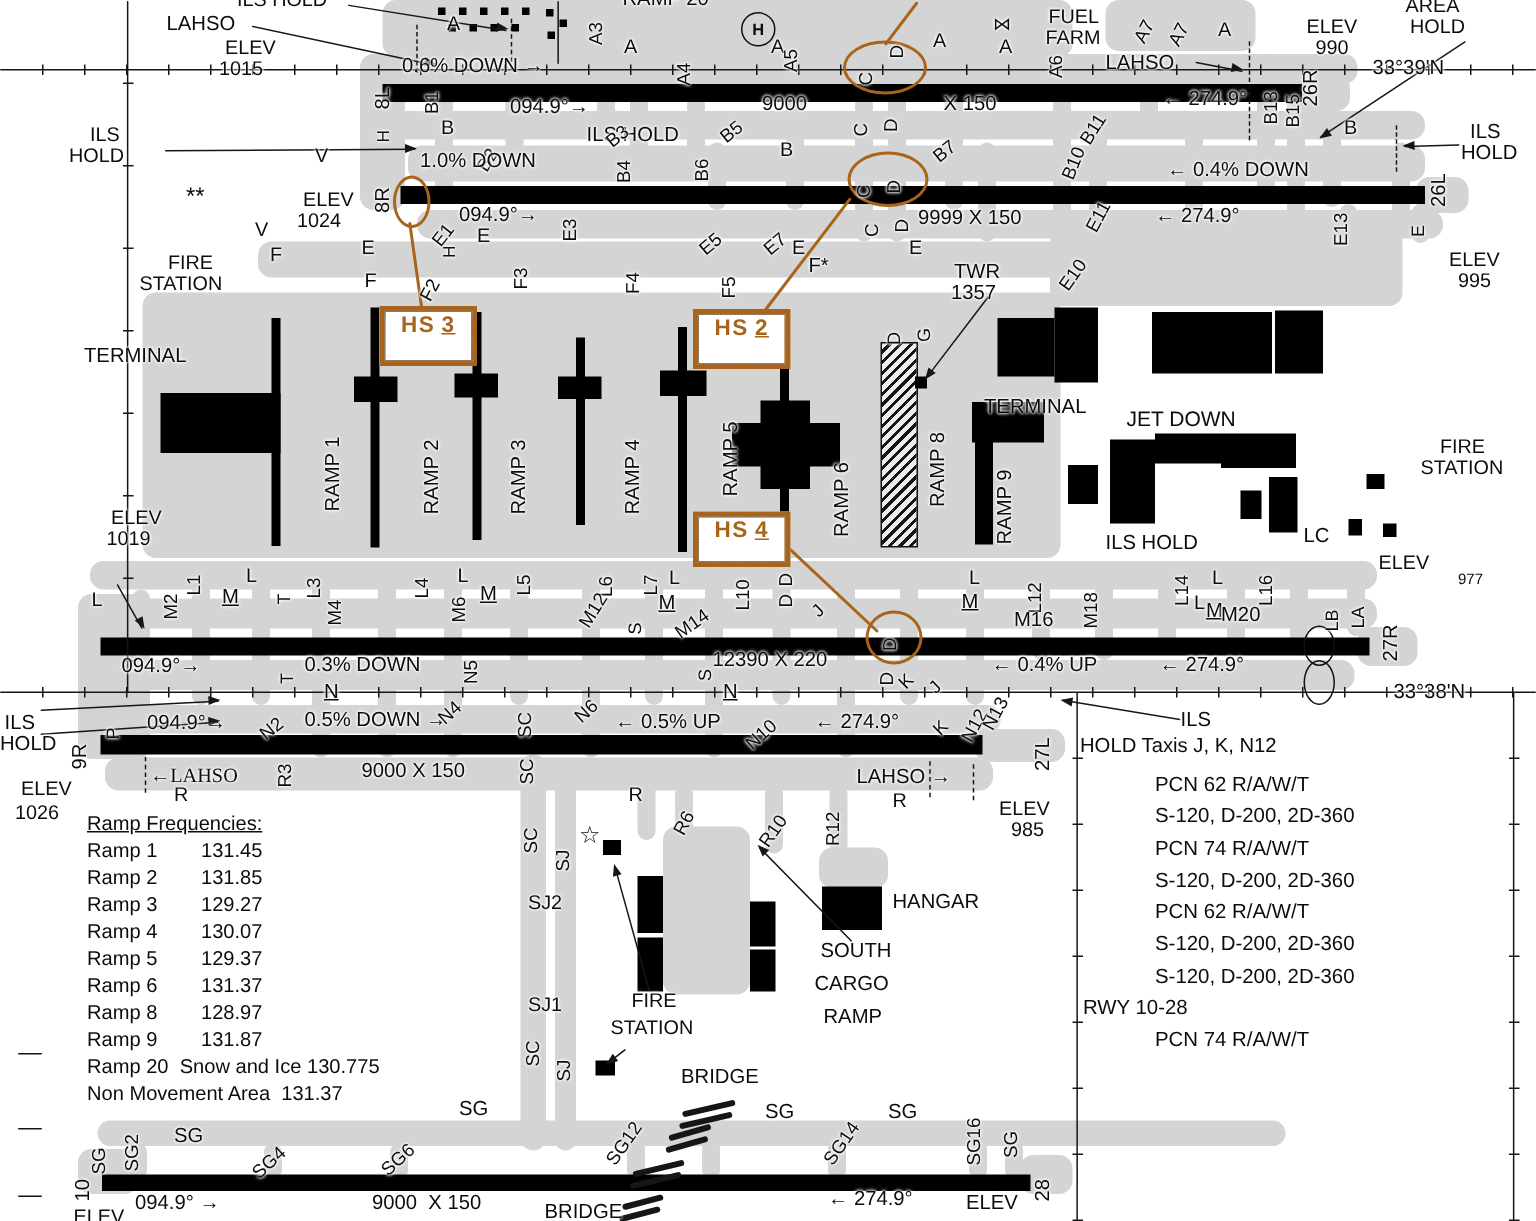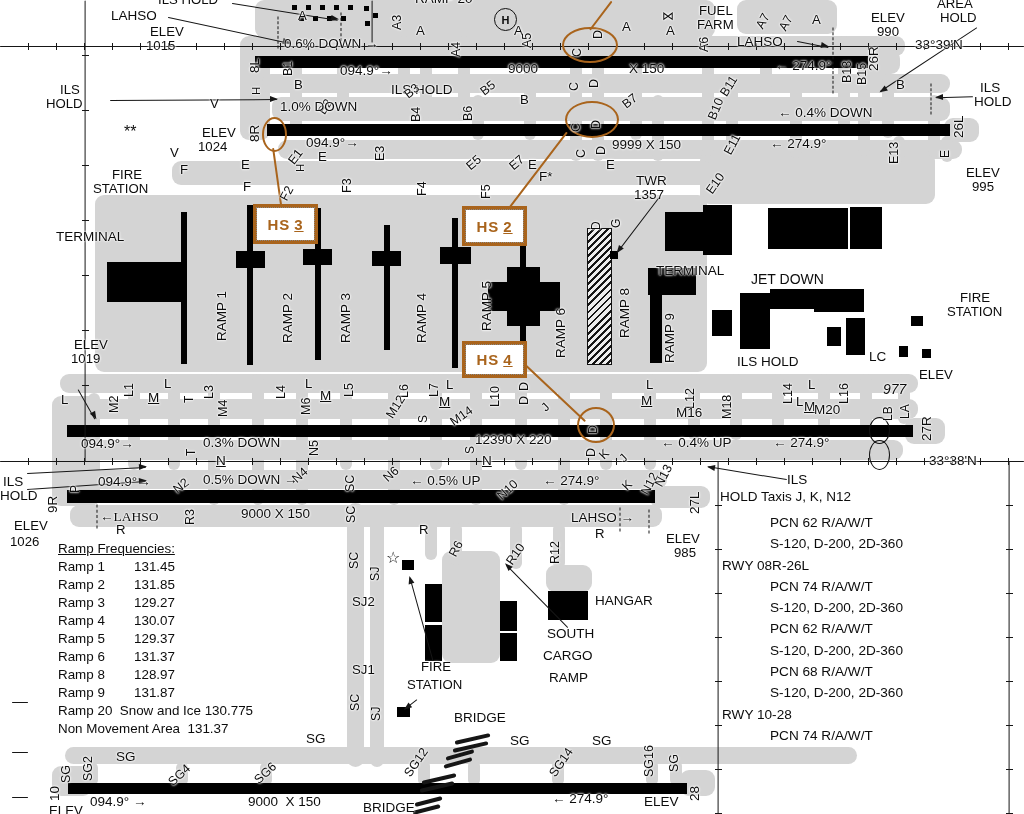--- a/index.html
+++ b/index.html
@@ -9,45 +9,43 @@
   .rwy{position:absolute;background:#000}
   .bld{position:absolute;background:#000}
   .hatch{background:repeating-linear-gradient(135deg,#ededed 0 3px,#151515 3px 5px);border:1.5px solid #111}
   .lbl{position:absolute;white-space:pre;color:#0c0c0c;transform-origin:0 0;line-height:1.02;
        text-shadow:0 0 2px #fff,0 0 2px #fff,0 0 3px #fff;font-weight:500}
   .u{text-decoration:underline}
   .ln,.tick,.arr{position:absolute}
   .ln{transform-origin:0 50%}
   .el{position:absolute;border-radius:50%;background:transparent}
   .hs{position:absolute;border:4px solid #a9641c;background:#fff;outline:1px dotted #888;outline-offset:-4px;
-      display:flex;align-items:center;justify-content:center;font-weight:bold;color:#a9641c;font-size:15px;letter-spacing:1px}
+      display:flex;align-items:flex-start;justify-content:center;font-weight:bold;color:#a9641c;font-size:15px;letter-spacing:1px}
   .hs .n{text-decoration:underline;margin-left:4px}
   .heli{position:absolute;border:1.6px solid #111;border-radius:50%;display:flex;align-items:center;
         justify-content:center;font-size:11px;font-weight:600}
   #ramp-freq{position:absolute;left:58px;top:540px;font-size:13.4px;line-height:18px;white-space:pre}
   #ramp-freq .rf-t{text-decoration:underline;display:block}
   .rf-row{display:flex}
   .rf-l{width:76px}
   #rwy-data{position:absolute;left:722px;top:512px;font-size:13.6px;line-height:21.3px}
   #rwy-data .ind{padding-left:48px}
 </style>
 </head>
 <body>
 
 <div id="stage">
   <div id="ramp-freq"><span class="rf-t">Ramp Frequencies:</span><div class="rf-row"><span class="rf-l">Ramp 1</span><span>131.45</span></div><div class="rf-row"><span class="rf-l">Ramp 2</span><span>131.85</span></div><div class="rf-row"><span class="rf-l">Ramp 3</span><span>129.27</span></div><div class="rf-row"><span class="rf-l">Ramp 4</span><span>130.07</span></div><div class="rf-row"><span class="rf-l">Ramp 5</span><span>129.37</span></div><div class="rf-row"><span class="rf-l">Ramp 6</span><span>131.37</span></div><div class="rf-row"><span class="rf-l">Ramp 8</span><span>128.97</span></div><div class="rf-row"><span class="rf-l">Ramp 9</span><span>131.87</span></div><div>Ramp 20  Snow and Ice 130.775</div><div>Non Movement Area  131.37</div></div>
   <div id="rwy-data">
       <div class="ind">PCN 62 R/A/W/T</div>
       <div class="ind">S-120, D-200, 2D-360</div>
-      <div>RWY 08R-26L</div>
       <div class="ind">PCN 74 R/A/W/T</div>
       <div class="ind">S-120, D-200, 2D-360</div>
       <div class="ind">PCN 62 R/A/W/T</div>
       <div class="ind">S-120, D-200, 2D-360</div>
-      <div class="ind">PCN 68 R/A/W/T</div>
       <div class="ind">S-120, D-200, 2D-360</div>
       <div>RWY 10-28</div>
       <div class="ind">PCN 74 R/A/W/T</div>
     </div>
 <div class="band" style="left: 255px; top: 0px; width: 460px; height: 38px;"></div>
     <div class="band" style="left: 737px; top: 0px; width: 100px; height: 34px;"></div>
     <div class="band" style="left: 253px; top: 36px; width: 652px; height: 20px;"></div>
     <div class="band" style="left: 240px; top: 36px; width: 30px; height: 104px;"></div>
     <div class="band" style="left: 262px; top: 74px; width: 688px; height: 19px;"></div>
     <div class="band" style="left: 272px; top: 97px; width: 678px; height: 24px;"></div>
@@ -362,21 +360,21 @@
     <div class="lbl" style="left: 124px; top: 124px; font-size: 16px;">**</div>
     <div class="lbl" style="left: 202px; top: 126px; font-size: 13.2px;">ELEV</div>
     <div class="lbl" style="left: 198px; top: 140px; font-size: 13.2px;">1024</div>
     <div class="lbl" style="left: 248px; top: 142px; font-size: 13.5px; transform: rotate(-90deg);">8R</div>
     <div class="lbl" style="left: 170px; top: 146px; font-size: 13.2px;">V</div>
     <div class="lbl" style="left: 112px; top: 168px; font-size: 13.2px;">FIRE</div>
     <div class="lbl" style="left: 93px; top: 182px; font-size: 13.2px;">STATION</div>
     <div class="lbl" style="left: 56px; top: 230px; font-size: 13.5px;">TERMINAL</div>
     <div class="lbl" style="left: 74px; top: 338px; font-size: 13.2px;">ELEV</div>
     <div class="lbl" style="left: 71px; top: 352px; font-size: 13.2px;">1019</div>
-    <div class="lbl" style="left: 284px; top: 37px; font-size: 13.5px;">0.6% DOWN →</div>
+    <div class="lbl" style="left: 268px; top: 37px; font-size: 13.5px;">0.6% DOWN →</div>
     <div class="lbl" style="left: 340px; top: 64px; font-size: 13.5px;">094.9°→</div>
     <div class="lbl" style="left: 508px; top: 62px; font-size: 13.5px;">9000</div>
     <div class="lbl" style="left: 629px; top: 62px; font-size: 13.5px;">X 150</div>
     <div class="lbl" style="left: 775px; top: 59px; font-size: 13.5px;">← 274.9°</div>
     <div class="lbl" style="left: 867px; top: 71px; font-size: 13.5px; transform: rotate(-90deg);">26R</div>
     <div class="lbl" style="left: 737px; top: 35px; font-size: 13.5px;">LAHSO</div>
     <div class="lbl" style="left: 298px; top: 9px; font-size: 13.2px;">A</div>
     <div class="lbl" style="left: 416px; top: 24px; font-size: 13.2px;">A</div>
     <div class="lbl" style="left: 514px; top: 24px; font-size: 13.2px;">A</div>
     <div class="lbl" style="left: 622px; top: 20px; font-size: 13.2px;">A</div>
@@ -461,21 +459,21 @@
     <div class="lbl" style="left: 663px; top: 363px; font-size: 13.5px; transform: rotate(-90deg);">RAMP 9</div>
     <div class="lbl" style="left: 590px; top: 230px; font-size: 12px; transform: rotate(-90deg);">D</div>
     <div class="lbl" style="left: 610px; top: 228px; font-size: 12px; transform: rotate(-90deg);">G</div>
     <div class="lbl" style="left: 656px; top: 264px; font-size: 13.5px;">TERMINAL</div>
     <div class="lbl" style="left: 751px; top: 272px; font-size: 14px;">JET DOWN</div>
     <div class="lbl" style="left: 960px; top: 291px; font-size: 13.2px;">FIRE</div>
     <div class="lbl" style="left: 947px; top: 305px; font-size: 13.2px;">STATION</div>
     <div class="lbl" style="left: 869px; top: 350px; font-size: 13.5px;">LC</div>
     <div class="lbl" style="left: 737px; top: 355px; font-size: 13.5px;">ILS HOLD</div>
     <div class="lbl" style="left: 919px; top: 368px; font-size: 13.2px;">ELEV</div>
-    <div class="lbl" style="left: 883px; top: 382px; font-size: 14px; font-style: italic;">977</div>
+    <div class="lbl" style="left: 972px; top: 382px; font-size: 10px;">977</div>
     <div class="lbl" style="left: 61px; top: 393px; font-size: 13.2px;">L</div>
     <div class="lbl" style="left: 108px; top: 413px; font-size: 12.5px; transform: rotate(-90deg);">M2</div>
     <div class="lbl" style="left: 123px; top: 397px; font-size: 12.5px; transform: rotate(-90deg);">L1</div>
     <div class="lbl u" style="left: 148px; top: 391px; font-size: 13.5px;">M</div>
     <div class="lbl" style="left: 164px; top: 377px; font-size: 13.2px;">L</div>
     <div class="lbl" style="left: 183px; top: 403px; font-size: 12px; transform: rotate(-90deg);">T</div>
     <div class="lbl" style="left: 203px; top: 399px; font-size: 12.5px; transform: rotate(-90deg);">L3</div>
     <div class="lbl" style="left: 217px; top: 417px; font-size: 12.5px; transform: rotate(-90deg);">M4</div>
     <div class="lbl" style="left: 275px; top: 399px; font-size: 12.5px; transform: rotate(-90deg);">L4</div>
     <div class="lbl" style="left: 305px; top: 377px; font-size: 13.2px;">L</div>

